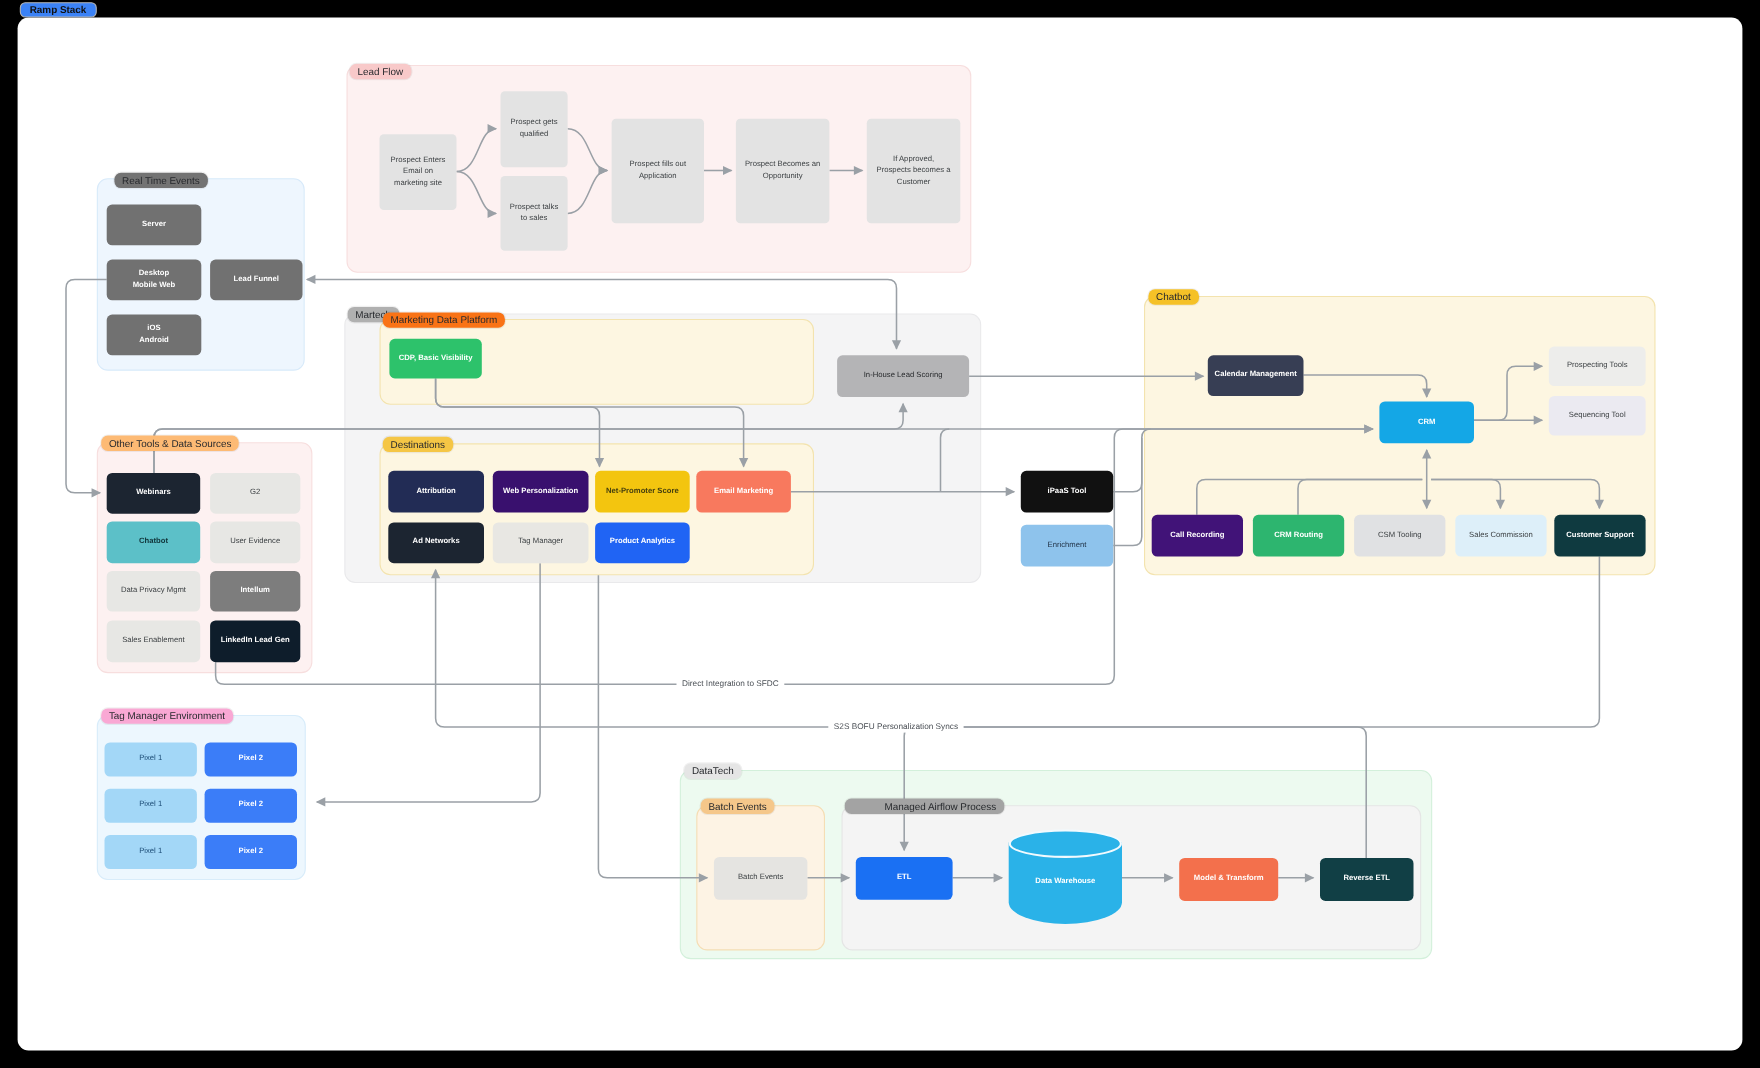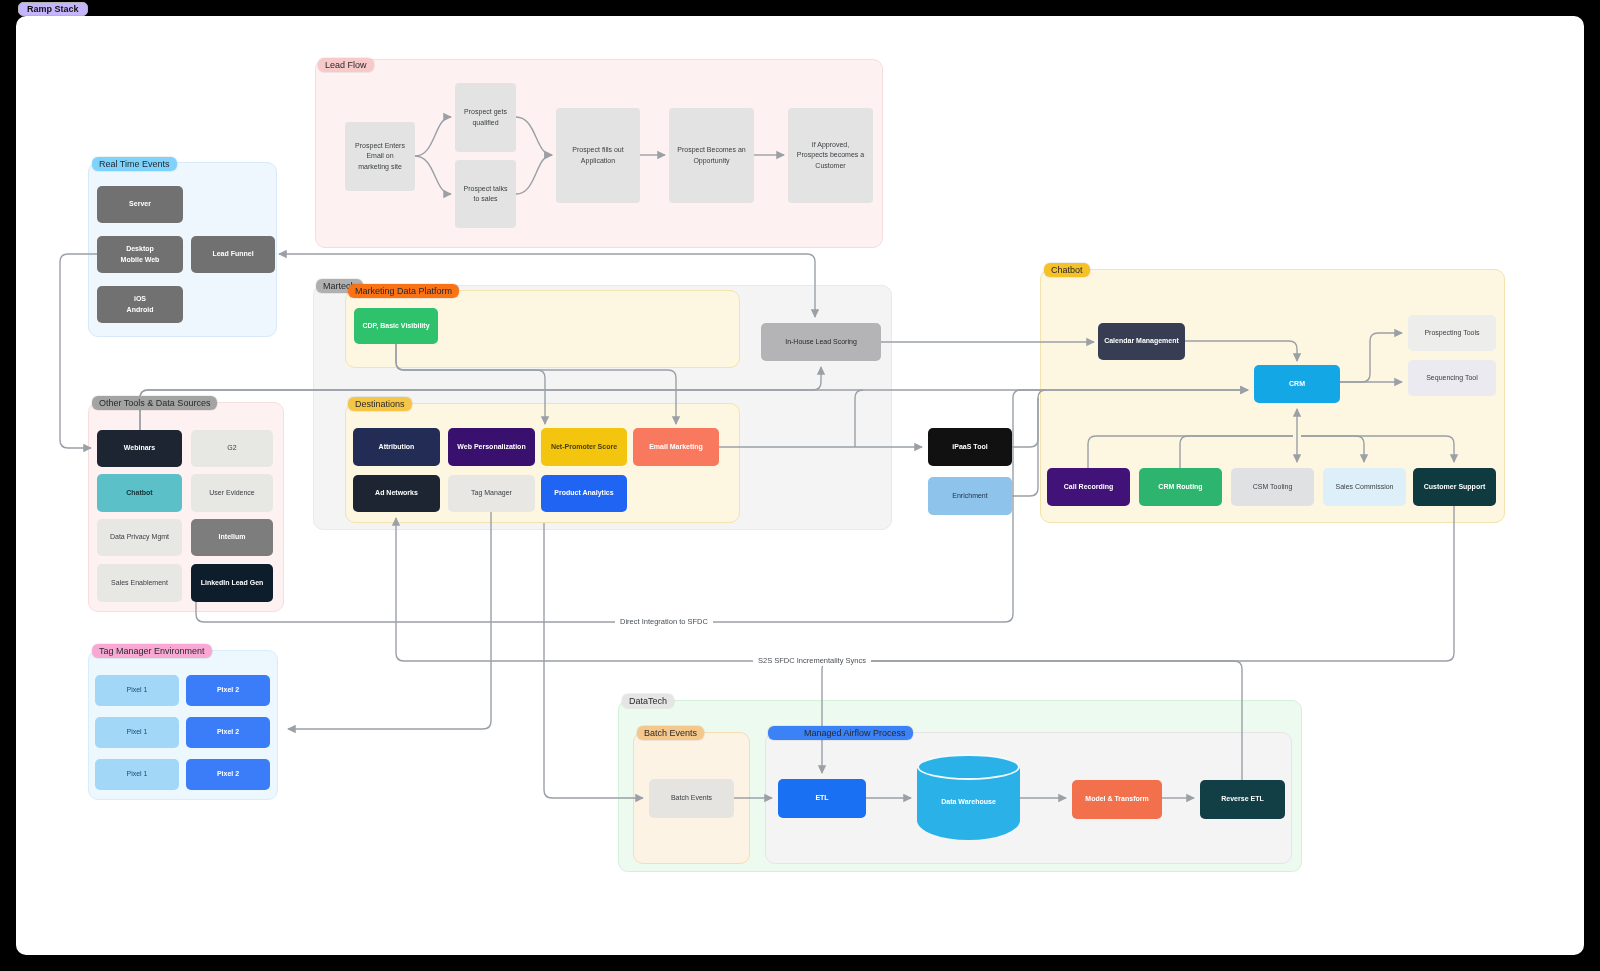--- a/index.html
+++ b/index.html
@@ -1,19 +1,19 @@
 <!DOCTYPE html>
 <html><head>
 <meta charset="utf-8">
 <style>
   html,body{margin:0;padding:0;background:#000;}
   .stage{position:relative;width:1600px;height:971px;background:#000;overflow:hidden;
          font-family:"Liberation Sans",sans-serif;}
   .canvas{position:absolute;left:16px;top:16px;width:1568px;height:939px;background:#ffffff;border-radius:10px;}
-  .tab{position:absolute;left:18px;top:2px;background:#c4b5fd;border:1px solid #b5b5b5;border-radius:5px;
+  .tab{position:absolute;left:18px;top:2px;background:#3b82f6;border:1px solid #b5b5b5;border-radius:5px;
        padding:1px 8px;font-size:9px;font-weight:700;color:#111;z-index:9;}
   .group{position:absolute;border-radius:10px;z-index:1;box-sizing:border-box;}
   .pill{position:absolute;z-index:4;border-radius:6px;padding:2px 7px;font-size:9px;font-weight:400;color:#27292d;
         white-space:nowrap;box-shadow:0 0 0 1px rgba(0,0,0,0.06);}
   .node{position:absolute;z-index:3;border-radius:5px;display:flex;align-items:center;justify-content:center;
         text-align:center;font-size:7px;line-height:1.45;color:#3c4043;padding:2px;box-sizing:border-box;
         white-space:pre-line;}
   .node.w{color:#ffffff;font-weight:700;}
   .edges{position:absolute;left:0;top:0;z-index:2;}
   .edge-label{position:absolute;z-index:4;background:#ffffff;padding:1px 5px;font-size:7.5px;color:#4a4f55;
@@ -95,30 +95,30 @@
       <path d="M1020,798 H1066" marker-end="url(#ah)"></path>
       <path d="M1162,798 H1194" marker-end="url(#ah)"></path>
 
       <path d="M1242,780 V669 Q1242,661 1234,661 H404 Q396,661 396,653 V518" marker-end="url(#ah)"></path>
 
       <path d="M1454,506 V653 Q1454,661 1446,661 H830 Q822,661 822,669 V773" marker-end="url(#ah)"></path>
     </g>
   </svg>
 
   <div class="pill" style="left:318px;top:58px;background:#f8c9c9;">Lead Flow</div>
-  <div class="pill" style="left:92px;top:157px;background:#7dd3fc;">Real Time Events</div>
+  <div class="pill" style="left:104px;top:157px;background:#737373;">Real Time Events</div>
   <div class="pill" style="left:316px;top:279px;background:#b0b0b0;">Martech</div>
   <div class="pill" style="left:348px;top:284px;background:#f97316;">Marketing Data Platform</div>
   <div class="pill" style="left:348px;top:397px;background:#f5c645;">Destinations</div>
-  <div class="pill" style="left:92px;top:396px;background:#a3a3a3;">Other Tools &amp; Data Sources</div>
+  <div class="pill" style="left:92px;top:396px;background:#fdba74;">Other Tools &amp; Data Sources</div>
   <div class="pill" style="left:92px;top:644px;background:#f9a8d4;">Tag Manager Environment</div>
   <div class="pill" style="left:1044px;top:263px;background:#f5c127;">Chatbot</div>
   <div class="pill" style="left:622px;top:694px;background:#e5e5e5;">DataTech</div>
   <div class="pill" style="left:637px;top:726px;background:#f5c78a;">Batch Events</div>
-  <div class="pill" style="left:768px;top:726px;background:#3b82f6;padding-left:36px;">Managed Airflow Process</div>
+  <div class="pill" style="left:768px;top:726px;background:#a3a3a3;padding-left:36px;">Managed Airflow Process</div>
 
   <div class="node w" style="left:97px;top:186px;width:86px;height:37px;background:#717171;">Server</div>
   <div class="node w" style="left:97px;top:236px;width:86px;height:37px;background:#717171;">Desktop
 Mobile Web</div>
   <div class="node w" style="left:97px;top:286px;width:86px;height:37px;background:#717171;">iOS
 Android</div>
   <div class="node w" style="left:191px;top:236px;width:84px;height:37px;background:#717171;">Lead Funnel</div>
 
   <div class="node" style="left:345px;top:122px;width:70px;height:69px;background:#e3e3e3;border-radius:4px;">Prospect Enters
 Email on
@@ -178,14 +178,14 @@
   <div class="node w" style="left:778px;top:779px;width:88px;height:39px;background:#1a70f3;">ETL</div>
   <div class="cyl" style="left:917px;top:754px;width:103px;height:88px;">
     <div class="body"></div>
     <div class="top"></div>
     <div class="lbl">Data Warehouse</div>
   </div>
   <div class="node w" style="left:1072px;top:780px;width:90px;height:39px;background:#f3704c;">Model &amp; Transform</div>
   <div class="node w" style="left:1200px;top:780px;width:85px;height:39px;background:#113f45;">Reverse ETL</div>
 
   <div class="edge-label" style="left:615px;top:616px;">Direct Integration to SFDC</div>
-  <div class="edge-label" style="left:753px;top:655px;">S2S SFDC Incrementality Syncs</div>
+  <div class="edge-label" style="left:753px;top:655px;">S2S BOFU Personalization Syncs</div>
 </div>
 
 </body></html>

